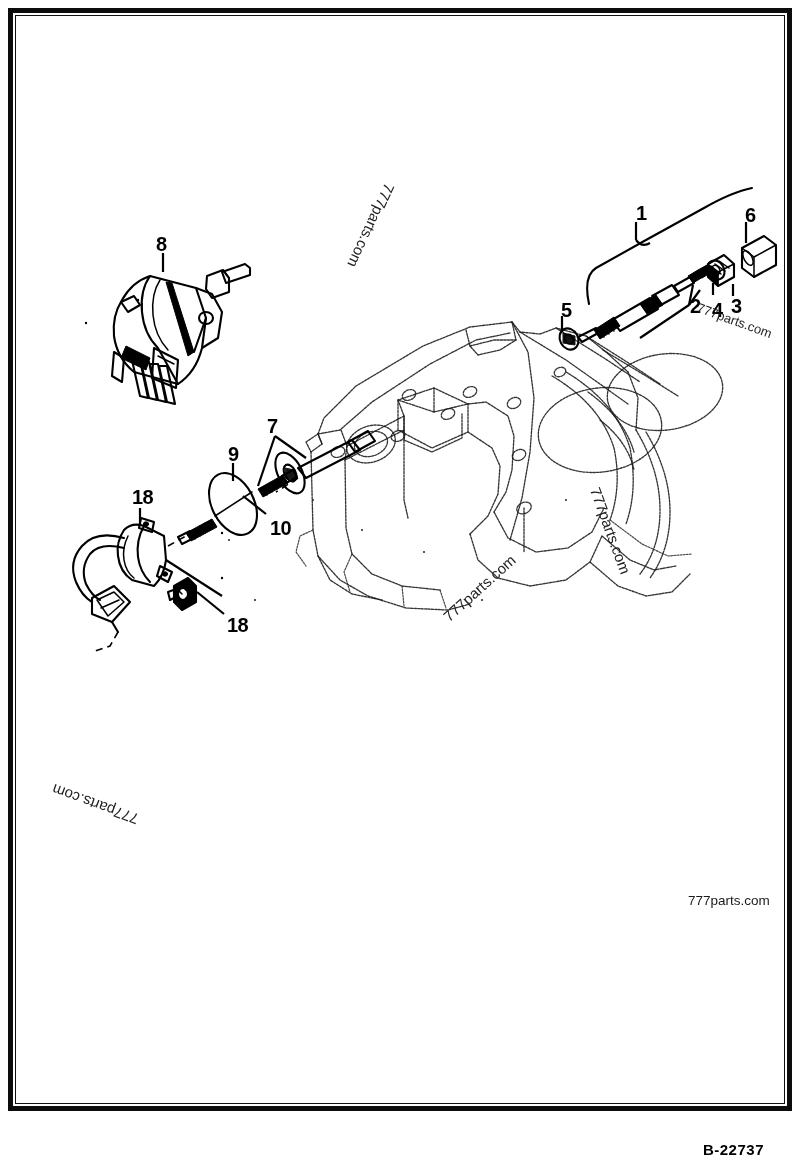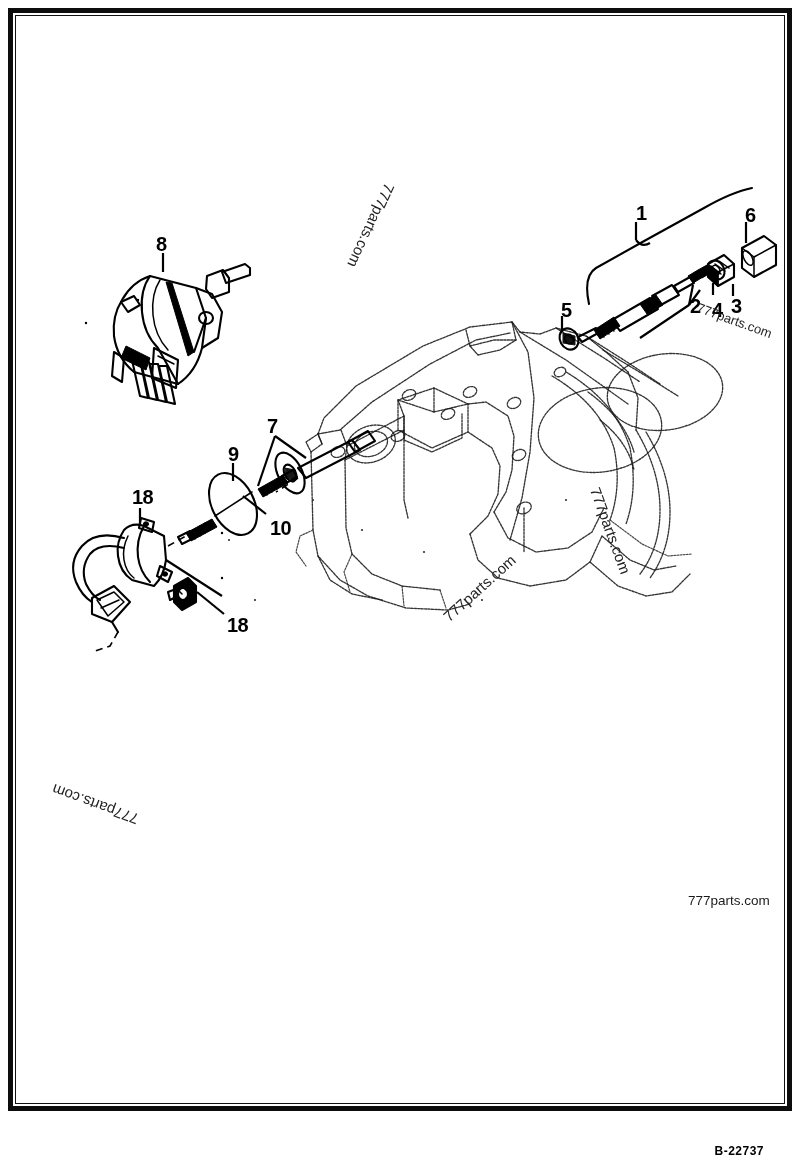--- a/index.html
+++ b/index.html
@@ -54,21 +54,21 @@
     color: #000000;
     line-height: 1;
     letter-spacing: -0.5px;
   }
   .drawing-code {
     position: absolute;
     right: 36px;
     bottom: 14px;
     font-family: "Liberation Sans", sans-serif;
     font-weight: bold;
-    font-size: 12px;
+    font-size: 15px;
     letter-spacing: 0.5px;
     color: #000000;
   }
   .wm-corner {
     position: absolute;
     font-family: "Liberation Sans", sans-serif;
     font-size: 13.5px;
     color: #1a1a1a;
   }
   .wm {

